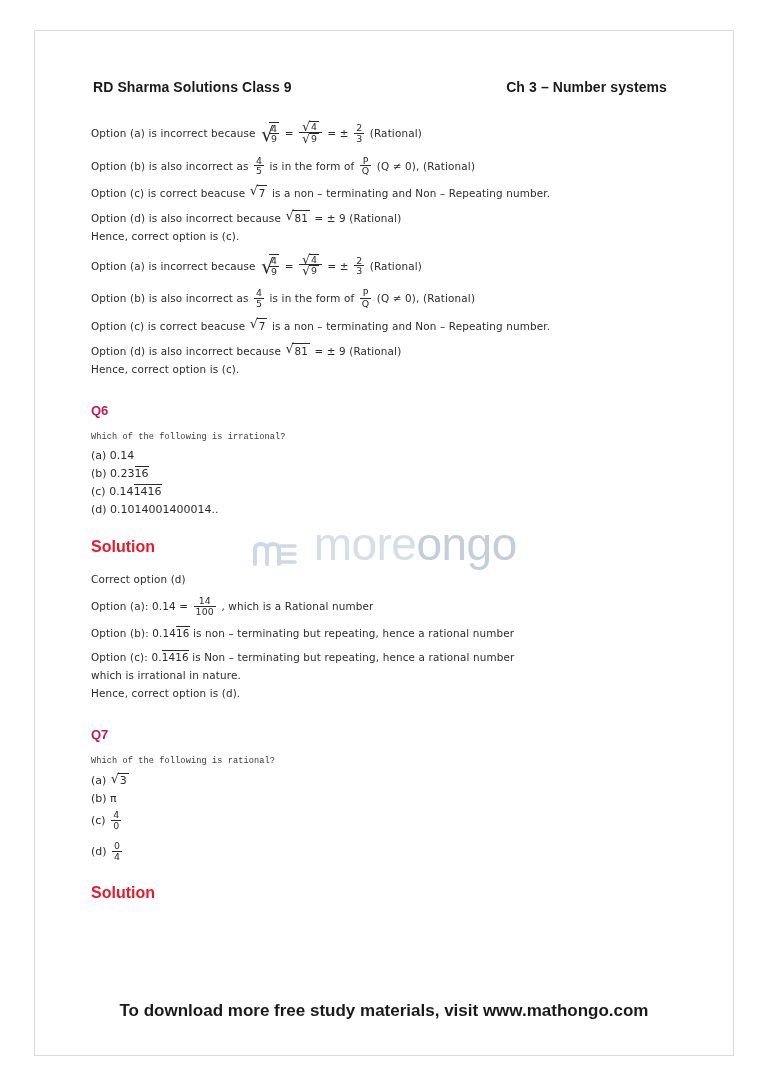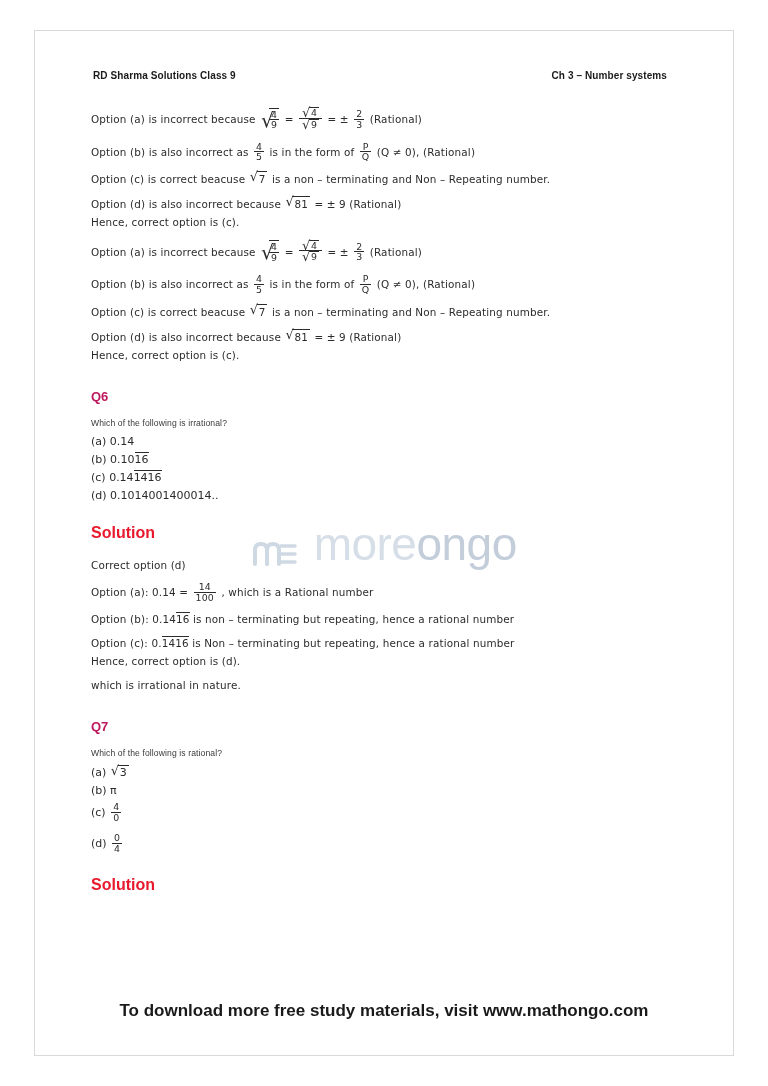--- a/index.html
+++ b/index.html
@@ -30,24 +30,24 @@
     left: 0; top: 0; right: 0; bottom: 0;
     padding: 28px 56px 0 56px;
     box-sizing: border-box;
   }
   
   .doc-header {
     display: flex;
     justify-content: space-between;
     align-items: baseline;
     font-weight: bold;
-    font-size: 10px;
+    font-size: 14px;
     color: #1a1a1a;
     letter-spacing: 0.1px;
-    margin-top: 11px;
+    margin-top: 20px;
   }
   .doc-header .left { margin-left: 2px; }
   .doc-header .right { margin-right: 10px; }
 
   
   .watermark {
     position: absolute;
     left: 0;
     right: 0;
     top: 486px;
@@ -160,21 +160,21 @@
     margin: 26px 0 14px 0;
   }
   .sol-head {
     color: #e8192c;
     font-weight: bold;
     font-size: 16px;
     font-family: "Liberation Sans", sans-serif;
     margin: 22px 0 16px 0;
   }
   .question-text {
-    font-family: Liberation Sans, sans-serif;
+    font-family: Liberation Mono, monospace;
     font-size: 8.6px;
     color: #3a3a3a;
     margin: 0 0 7px 0;
     letter-spacing: 0.1px;
   }
   .opt {
     font-family: "DejaVu Sans", sans-serif;
     font-size: 11px;
     color: #2b2b2b;
     margin: 0 0 5px 0;
@@ -284,42 +284,42 @@
           <span class="sqrt"><span class="rad">81</span></span>
           <span>= ± 9 (Rational)</span>
         </p>
 
         <p class="mline">Hence, correct option is (c).</p>
       </div>
 
       <h3 class="q-head">Q6</h3>
       <p class="question-text">Which of the following is irrational?</p>
       <p class="opt">(a) 0.14</p>
-      <p class="opt"><span>(b) 0.10</span><span class="overline">16</span></p>
+      <p class="opt"><span>(b) 0.23</span><span class="overline">16</span></p>
       <p class="opt"><span>(c) 0.14</span><span class="overline">1416</span></p>
       <p class="opt">(d) 0.1014001400014..</p>
 
       <h3 class="sol-head">Solution</h3>
 
       <p class="mline">Correct option (d)</p>
       <p class="mline">
         <span>Option (a): 0.14 =</span>
         <span class="frac"><span class="num">14</span><span class="den">100</span></span>
         <span>, which is a Rational number</span>
       </p>
       <p class="mline">
         <span>Option (b): 0.14</span><span class="overline">16</span>
         <span>is non – terminating but repeating, hence a rational number</span>
       </p>
       <p class="mline tight">
         <span>Option (c): 0.</span><span class="overline">1416</span>
         <span>is Non – terminating but repeating, hence a rational number</span>
       </p>
+      <p class="mline tight">which is irrational in nature.</p>
       <p class="mline">Hence, correct option is (d).</p>
-      <p class="mline tight">which is irrational in nature.</p>
 
       <h3 class="q-head">Q7</h3>
       <p class="question-text">Which of the following is rational?</p>
       <p class="opt">
         <span>(a)</span>
         <span class="sqrt"><span class="rad">3</span></span>
       </p>
       <p class="opt">(b) π</p>
       <p class="opt bigfrac">
         <span>(c)</span>

